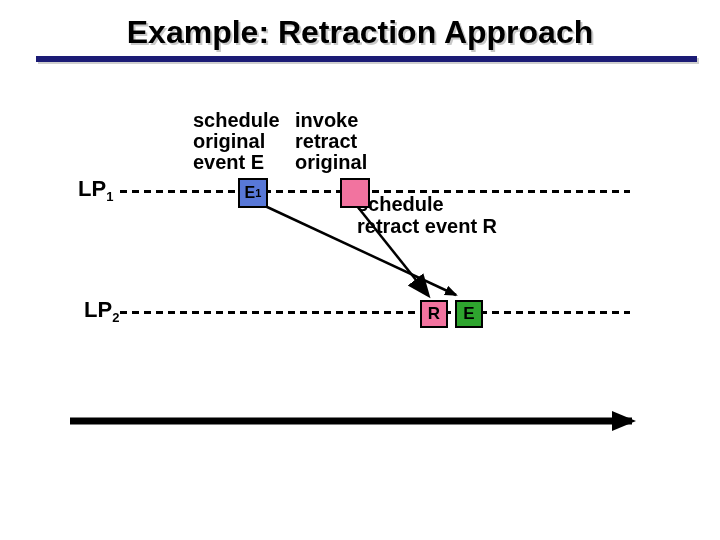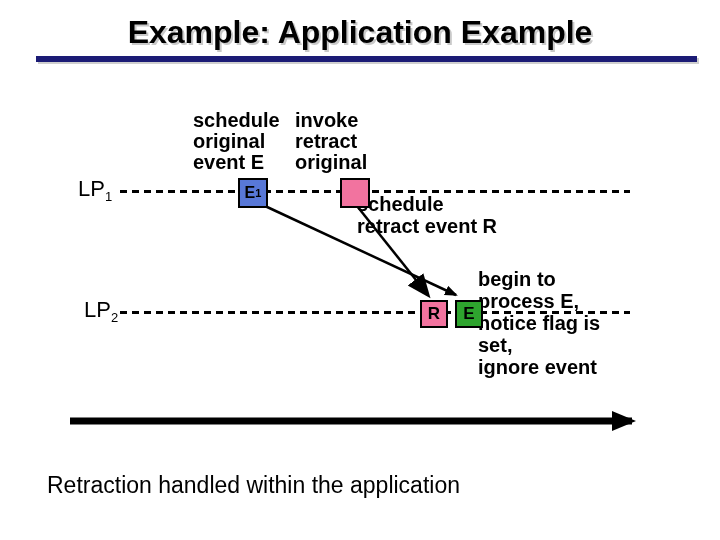--- a/index.html
+++ b/index.html
@@ -14,21 +14,21 @@
   }
   .title-underline{
     position:absolute; left:36px; top:56px; width:661px; height:6px;
     box-shadow:2px 2px 0 #cfcfcf;
   }
   .dash-line{
     position:absolute; height:3px;
     background:repeating-linear-gradient(90deg,#000 0 7px,transparent 7px 12px);
   }
   .lp-label{
-    position:absolute; font-size:22px; font-weight:normal; line-height:26px;
+    position:absolute; font-size:22px; font-weight:bold; line-height:26px;
   }
   .lp-label sub{ font-size:13px; }
   .ebox{
     position:absolute; border:2px solid #000; display:flex;
     align-items:center; justify-content:center;
     font-weight:bold; z-index:3;
   }
   .ebox sub{ font-size:11px; }
   .note{
     position:absolute; white-space:pre-line; text-align:left;
@@ -37,21 +37,21 @@
   .arrows{ position:absolute; left:0; top:0; z-index:2; pointer-events:none; }
   .footer{
     position:absolute; left:47px; top:472px; font-size:23px; font-weight:normal;
   }
 </style>
 </head>
 <body>
 
 <div class="slide">
 
-  <div class="title">Example: Application Example</div>
+  <div class="title">Example: Retraction Approach</div>
   <div class="title-underline" style="background: rgb(27, 27, 117);"></div>
 
   <div class="note" style="left:193px; top:110px; width:120px;">schedule
 original
 event E</div>
   <div class="note" style="left:295px; top:110px; width:120px;">invoke
 retract
 original</div>
 
   <div class="lp-label" style="left:78px; top:176px;"><span>LP</span><sub>1</sub></div>
@@ -74,34 +74,29 @@
 
   <div class="ebox" style="left: 420px; top: 300px; width: 24px; height: 24px; font-size: 17px; background: rgb(242, 115, 159);">
       <span>R</span>
     </div>
 
   <div class="ebox" style="left: 455px; top: 300px; width: 24px; height: 24px; font-size: 17px; background: rgb(46, 164, 46);">
       <span>E</span>
     </div>
 
 
-  <div class="note" style="left:478px; top:268px; width:160px; line-height:22px;">begin to
-process E,
-notice flag is set,
-ignore event</div>
 
   <svg class="arrows" width="720" height="540" viewBox="0 0 720 540">
     <defs>
       <marker id="ah-small" markerUnits="userSpaceOnUse" markerWidth="15" markerHeight="12" refX="11" refY="5" orient="auto">
         <path d="M0,0 L13,5 L0,10 z" fill="#000"></path>
       </marker>
       <marker id="ah-big" markerUnits="userSpaceOnUse" markerWidth="28" markerHeight="22" refX="20" refY="10" orient="auto">
         <path d="M0,0 L24,10 L0,20 z" fill="#000"></path>
       </marker>
     </defs>
     <line x1="265" y1="206" x2="456" y2="295" stroke="#000" stroke-width="2.5" marker-end="url(#ah-small)"></line>
     <line x1="357" y1="206" x2="428" y2="295" stroke="#000" stroke-width="2.5" marker-end="url(#ah-big)"></line>
     <line x1="70" y1="421" x2="632" y2="421" stroke="#000" stroke-width="7" marker-end="url(#ah-big)"></line>
   </svg>
 
-  <div class="footer">Retraction handled within the application</div>
 
 </div>
 
 </body></html>

